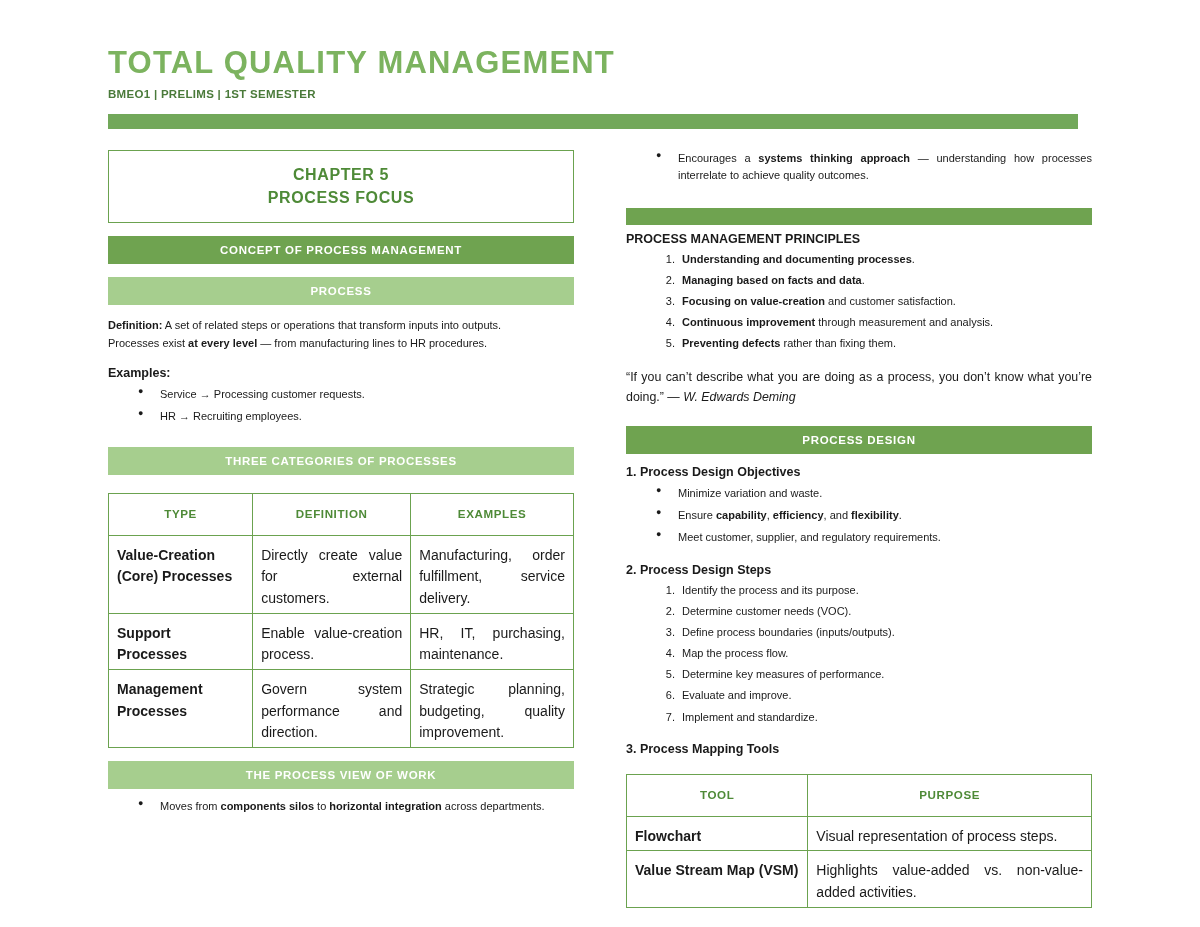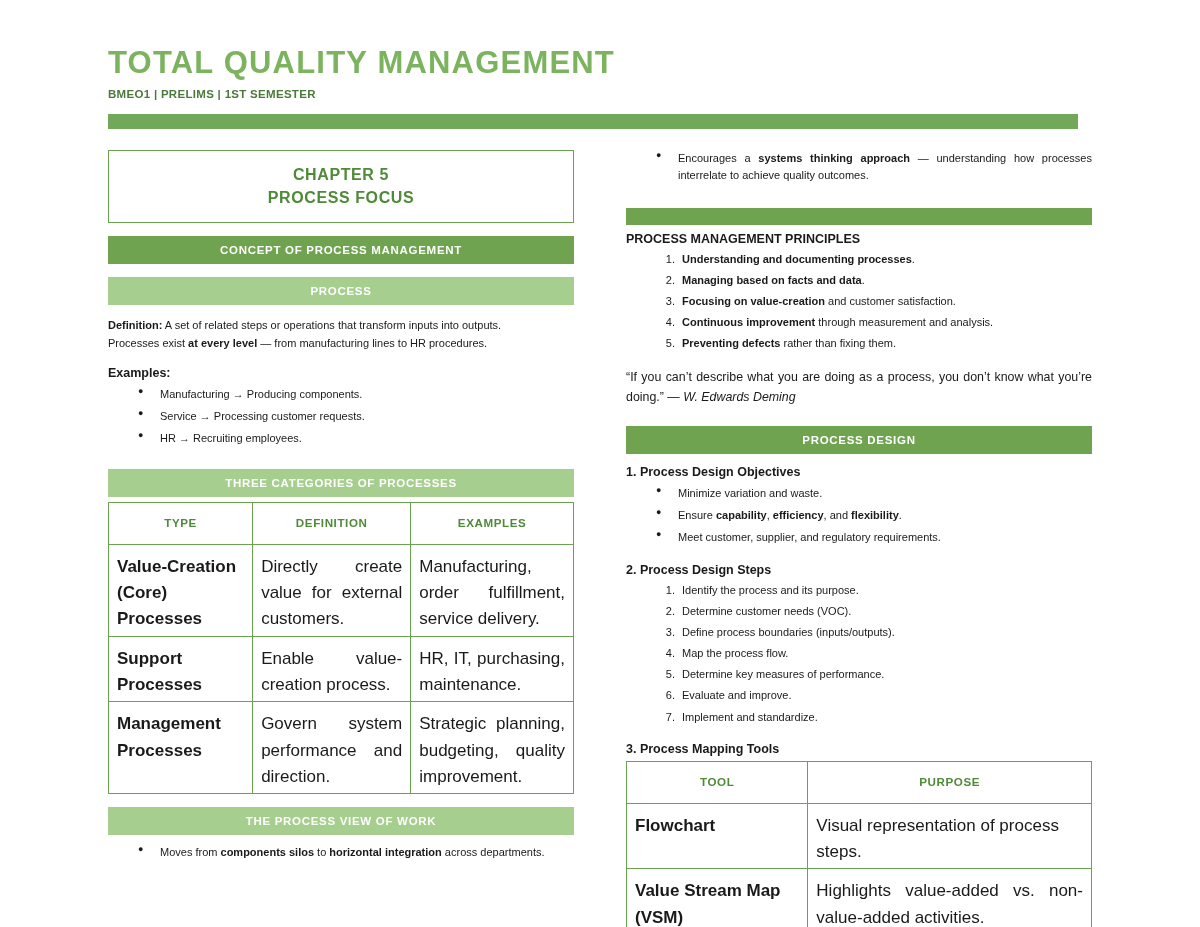--- a/index.html
+++ b/index.html
@@ -137,28 +137,28 @@
     font-size: 12.4px;
     line-height: 1.6;
     text-align: justify;
   }
   .quote em { font-style: italic; }
 
   
   table.grid {
     border-collapse: collapse;
     width: 100%;
-    margin-top: 5px;
+    margin-top: 18px;
     table-layout: fixed;
   }
   table.grid th, table.grid td {
     border: 1.2px solid #6ba24f;
     padding: 9px 8px 3px;
     vertical-align: top;
-    font-size: 17px;
+    font-size: 14px;
     line-height: 1.55;
   }
   table.grid th {
     color: #4e8a37;
     font-weight: bold;
     text-align: center;
     letter-spacing: 0.6px;
     font-size: 11.6px;
     padding: 11px 6px 12px;
   }
@@ -192,21 +192,20 @@
 
         <div class="band band-light">PROCESS</div>
 
         <p class="para">
           <span class="lbl">Definition:</span><span> A set of related steps or operations that transform inputs into outputs.</span><br>
           <span> Processes exist </span><span class="lbl">at every level</span><span> — from manufacturing lines to HR procedures.</span>
         </p>
 
         <div class="sec-head">Examples:</div>
         <ul class="bul">
-          <li>Manufacturing → Producing components.</li>
           <li>Service → Processing customer requests.</li>
           <li>HR → Recruiting employees.</li>
         </ul>
 
         <div class="band band-light" style="margin-top:22px;">THREE CATEGORIES OF PROCESSES</div>
 
         <table class="grid t1">
           <colgroup>
               <col class="c1">
               <col style="width:34%">

